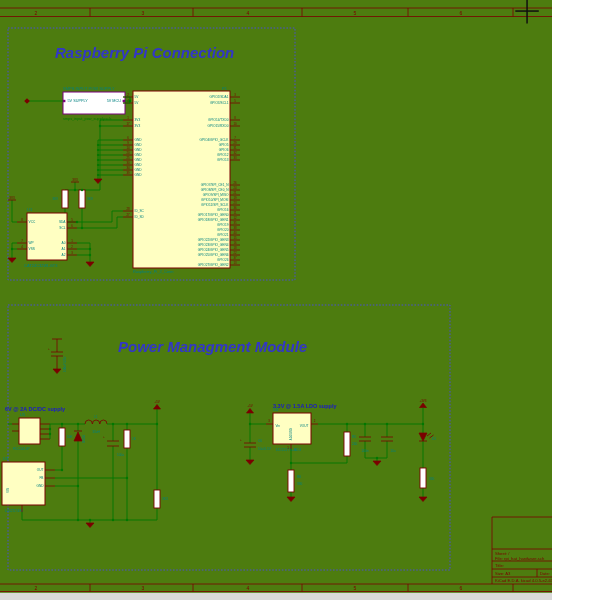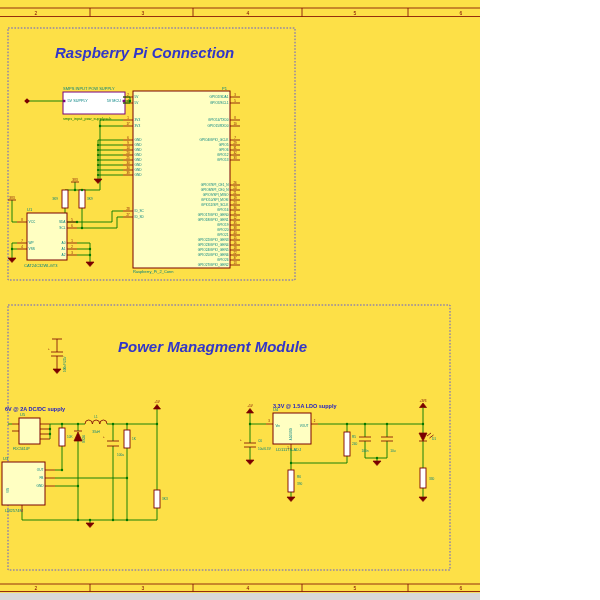--- a/index.html
+++ b/index.html
@@ -1,16 +1,16 @@
 <!DOCTYPE html>
 <html><head>
 <meta charset="utf-8">
 <style>
   html,body{margin:0;padding:0;background:#fff;}
-  .stage{position:relative;width:480px;height:600px;background:#fde047;overflow:hidden;
+  .stage{position:relative;width:552px;height:600px;background:#4d7c0f;overflow:hidden;
          font-family:"Liberation Sans",sans-serif;}
   svg{position:absolute;left:0;top:0;}
   svg text{font-family:"Liberation Sans",sans-serif;}
   .wire{stroke:#007700;stroke-width:0.9;fill:none}
   .pin{stroke:#7A0000;stroke-width:0.8}
   .body{fill:#FFFFC2;stroke:#7A0000;stroke-width:1}
   .res{fill:#fff;stroke:#7A0000;stroke-width:0.9}
   .dot{fill:#007700}
   .pnum{fill:#7A0000;font-size:2.8px}
   .pname{fill:#008080;font-size:3.2px}

